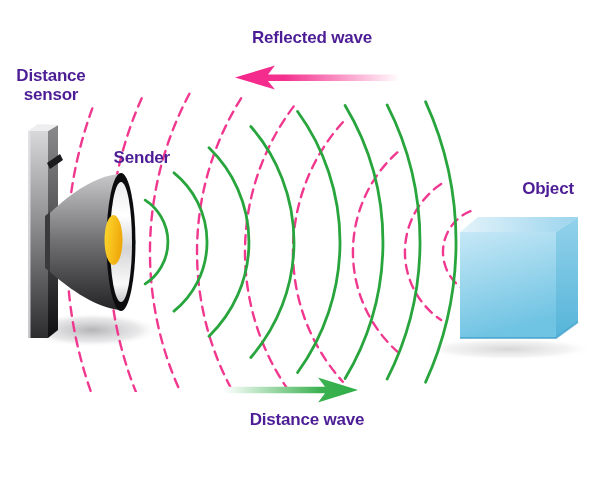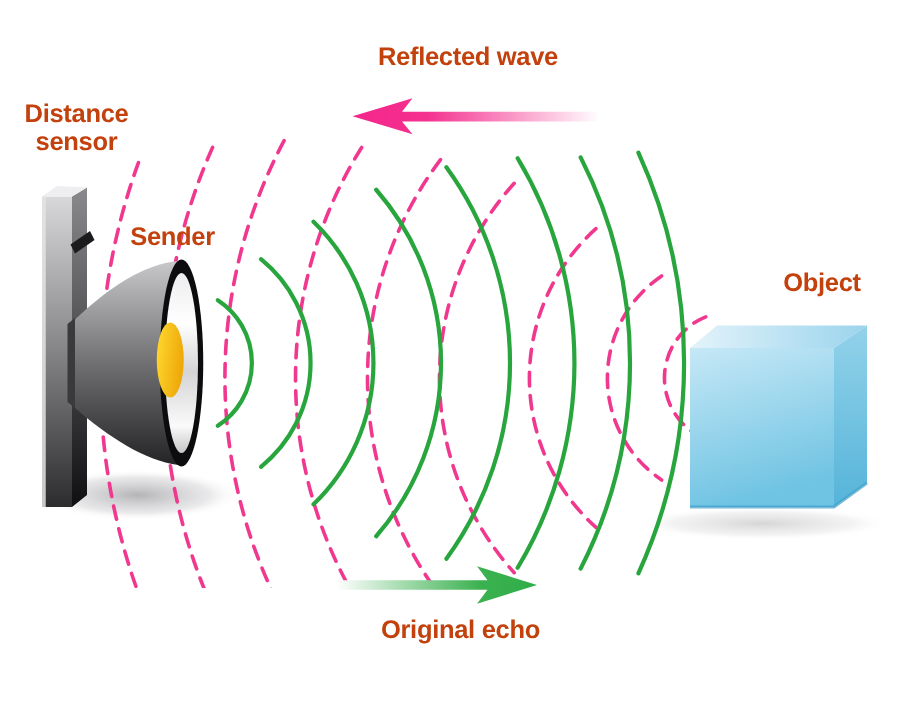--- a/index.html
+++ b/index.html
@@ -6,31 +6,31 @@
   .stage{
     position:relative;
     width:600px;height:478px;
     background:#ffffff;
     overflow:hidden;
     font-family:"Liberation Sans",sans-serif;
   }
   .stage svg{position:absolute;left:0;top:0;}
   .label{
     position:absolute;
-    color:#c2410c;
+    color:#4c1d95;
     font-size:17px;
     font-weight:600;
     line-height:19px;
     text-align:center;
     letter-spacing:-0.2px;
     white-space:nowrap;
   }
   .label span{display:block;}
   .lbl-distance{left:-4px;top:66px;width:110px;}
-  .lbl-sender{left:70px;top:148px;width:90px;}
+  .lbl-sender{left:80px;top:148px;width:90px;text-align:right;}
   .lbl-reflected{left:220px;top:28px;width:184px;line-height:20px;}
   .lbl-object{left:494px;top:179px;width:108px;}
   .lbl-original{left:220px;top:410px;width:174px;}
 </style>
 </head>
 <body>
 
 <div class="stage">
 
   <svg width="600" height="478" viewBox="0 0 600 478">
@@ -151,14 +151,14 @@
 
   <div class="label lbl-distance">
     <span>Distance</span>
     <span>sensor</span>
   </div>
   <div class="label lbl-sender">Sender</div>
   <div class="label lbl-reflected">
     <span>Reflected wave</span>
   </div>
   <div class="label lbl-object">Object</div>
-  <div class="label lbl-original">Original echo</div>
+  <div class="label lbl-original">Distance wave</div>
 </div>
 
 </body></html>

